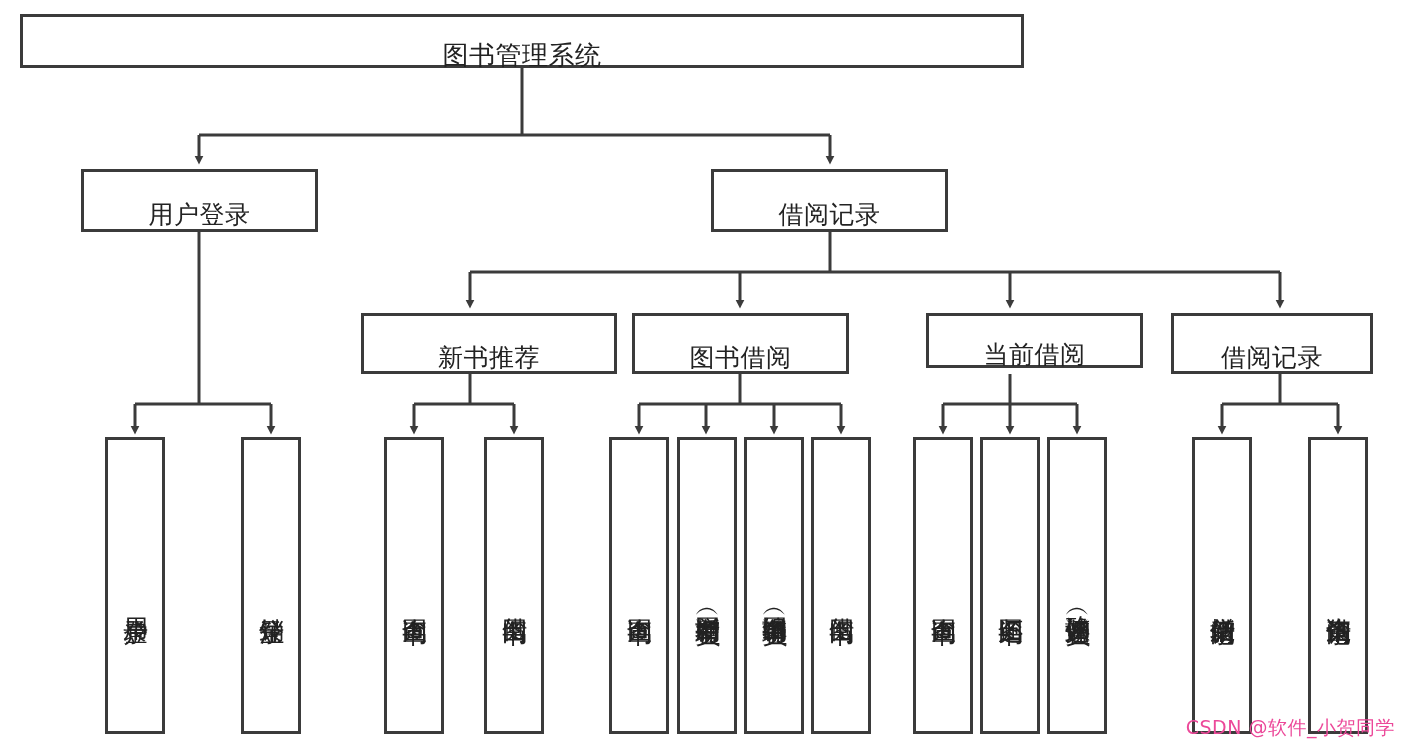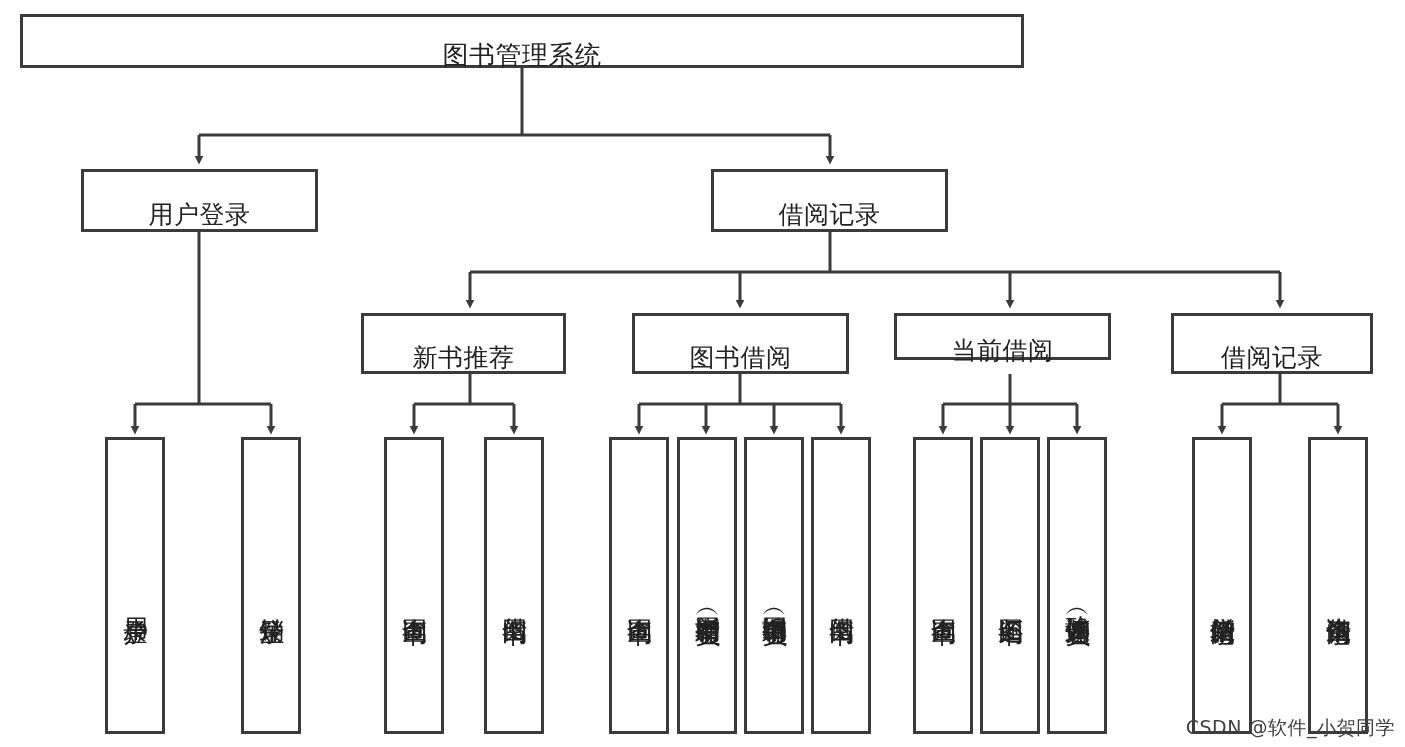--- a/index.html
+++ b/index.html
@@ -59,21 +59,21 @@
     font-size: 25px;
     line-height: 1.05;
     letter-spacing: 1px;
     max-height: 100%;
   }
   .watermark {
     position: absolute;
     right: 10px;
     bottom: 6px;
     font-size: 19px;
-    color: #404040;
+    color: #ec4899;
     white-space: nowrap;
     letter-spacing: 0.5px;
     font-family: "DejaVu Sans", "Liberation Sans", sans-serif;
   }
 </style>
 </head>
 <body>
 
 <div id="canvas">
 
@@ -132,27 +132,27 @@
     <span class="label">图书管理系统</span>
   </div>
 
   <div class="node horiz" style="left:81px; top:169px; width:237px; height:63px;">
     <span class="label">用户登录</span>
   </div>
   <div class="node horiz" style="left:711px; top:169px; width:237px; height:63px;">
     <span class="label">借阅记录</span>
   </div>
 
-  <div class="node horiz" style="left:361px; top:313px; width:205px; height:61px;">
+  <div class="node horiz" style="left:361px; top:313px; width:256px; height:61px;">
     <span class="label">新书推荐</span>
   </div>
   <div class="node horiz" style="left:632px; top:313px; width:217px; height:61px;">
     <span class="label">图书借阅</span>
   </div>
-  <div class="node horiz" style="left:894px; top:313px; width:217px; height:47px;">
+  <div class="node horiz" style="left:926px; top:313px; width:217px; height:55px;">
     <span class="label">当前借阅</span>
   </div>
   <div class="node horiz" style="left:1171px; top:313px; width:202px; height:61px;">
     <span class="label">借阅记录</span>
   </div>
 
   <div class="node vert" style="left:105px; top:437px; width:60px; height:297px;">
     <span class="label">用户登录</span>
   </div>
   <div class="node vert" style="left:241px; top:437px; width:60px; height:297px;">

